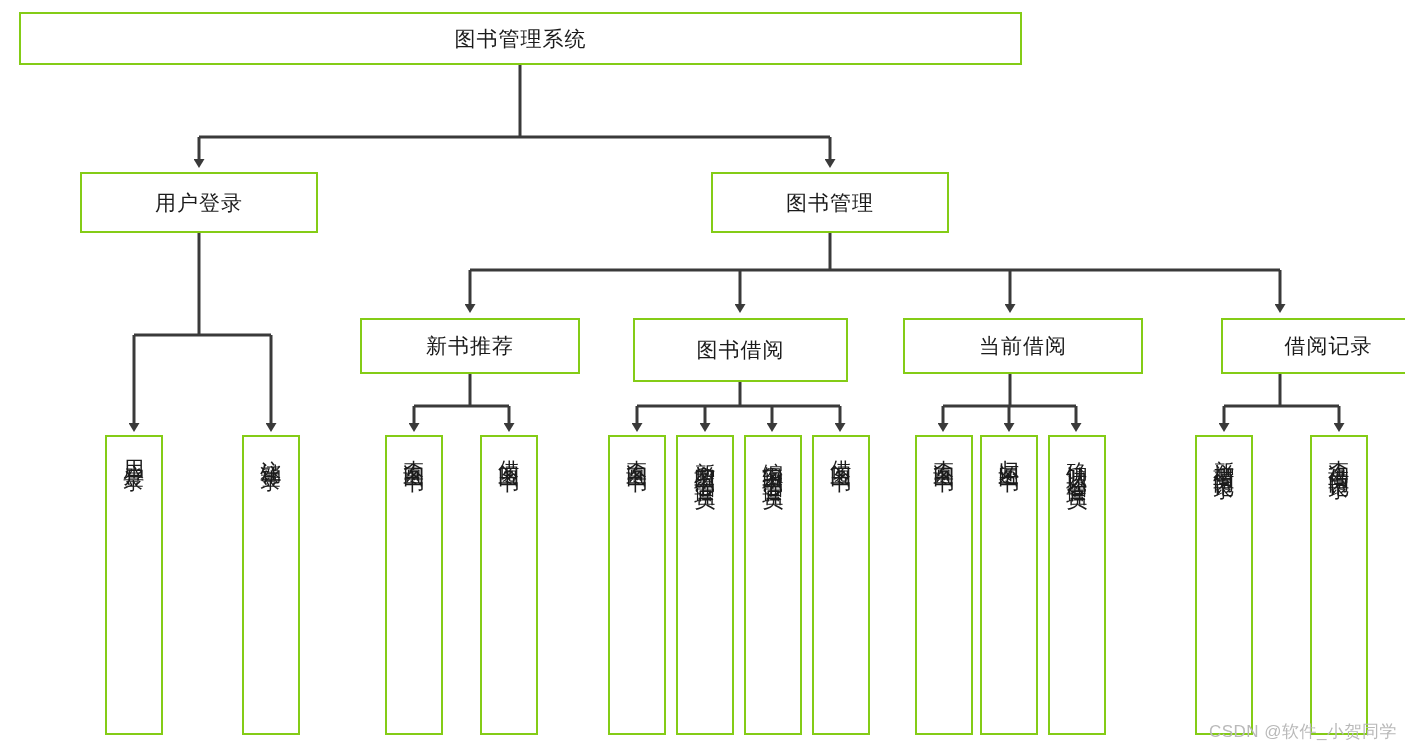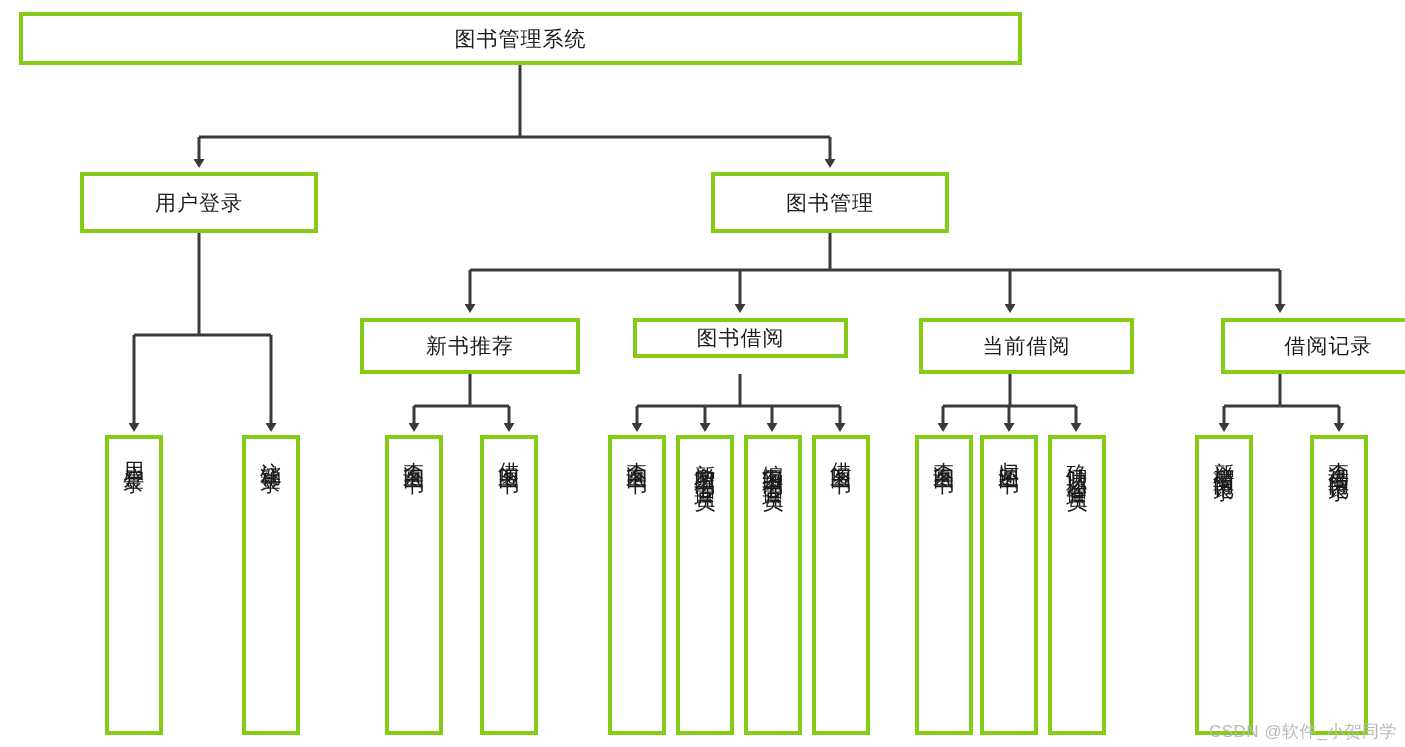--- a/index.html
+++ b/index.html
@@ -20,21 +20,21 @@
   #edges {
     position: absolute;
     left: 0;
     top: 0;
     width: 1405px;
     height: 747px;
   }
   .node {
     position: absolute;
     box-sizing: border-box;
-    border: 4px solid #84cc16;
+    border: 2px solid #84cc16;
     background: #ffffff;
     display: flex;
     align-items: center;
     justify-content: center;
     color: #1b1b1b;
   }
   .node-h {
     font-size: 21px;
     letter-spacing: 1px;
     white-space: nowrap;
@@ -129,24 +129,24 @@
   <div class="node node-h" style="left:80px; top:172px; width:238px; height:61px;">
     <span>用户登录</span>
   </div>
   <div class="node node-h" style="left:711px; top:172px; width:238px; height:61px;">
     <span>图书管理</span>
   </div>
 
   <div class="node node-h" style="left:360px; top:318px; width:220px; height:56px;">
     <span>新书推荐</span>
   </div>
-  <div class="node node-h" style="left:633px; top:318px; width:215px; height:40px;">
+  <div class="node node-h" style="left:633px; top:318px; width:215px; height:64px;">
     <span>图书借阅</span>
   </div>
-  <div class="node node-h" style="left:903px; top:318px; width:215px; height:56px;margin-left:16px;">
+  <div class="node node-h" style="left:903px; top:318px; width:240px; height:56px;">
     <span>当前借阅</span>
   </div>
   <div class="node node-h" style="left:1173px; top:318px; width:215px; height:56px;margin-left:48px;">
     <span>借阅记录</span>
   </div>
 
   <div class="node node-v" style="left:105px; top:435px; width:58px; height:300px;">
     <span class="vtext">用户登录</span>
   </div>
   <div class="node node-v" style="left:242px; top:435px; width:58px; height:300px;">

